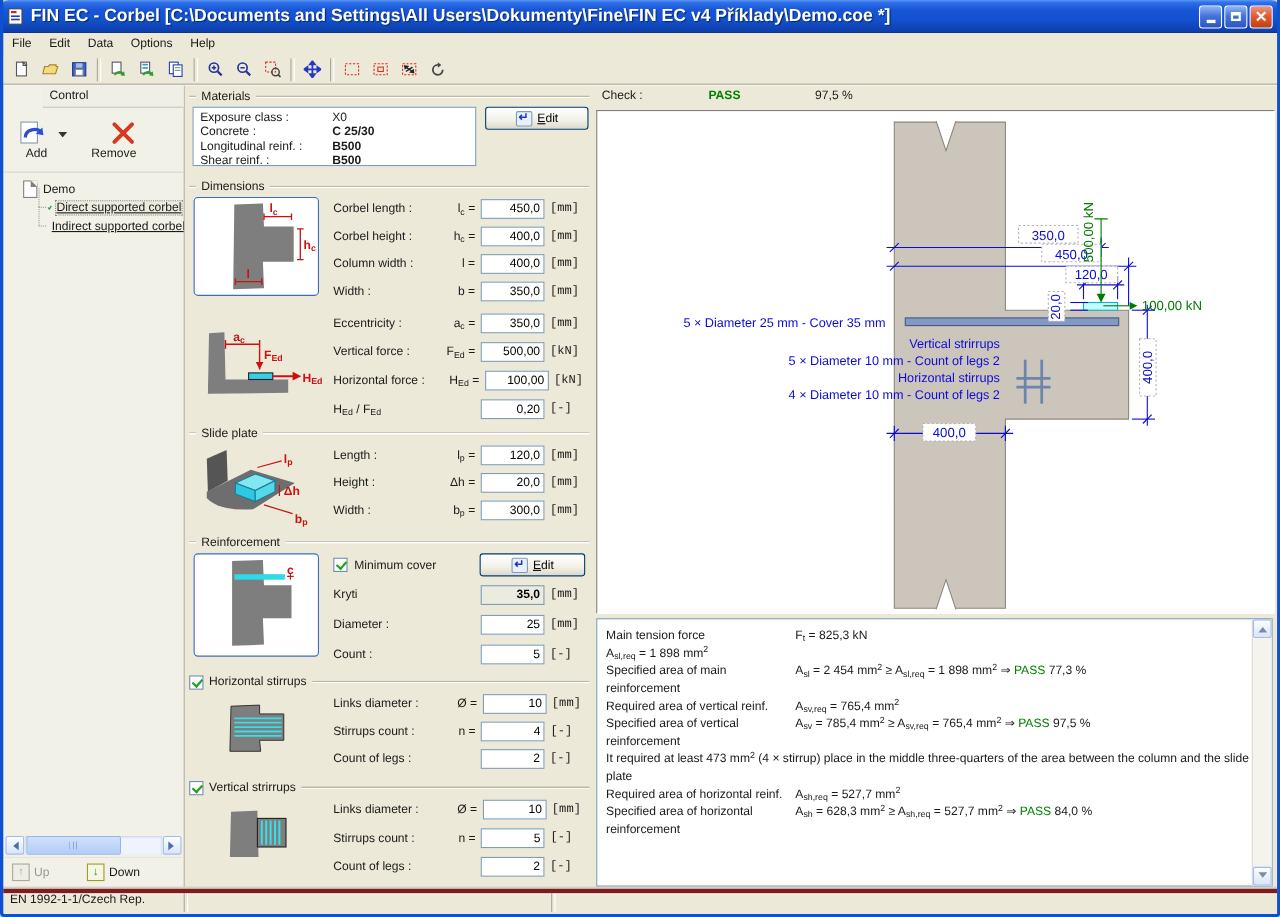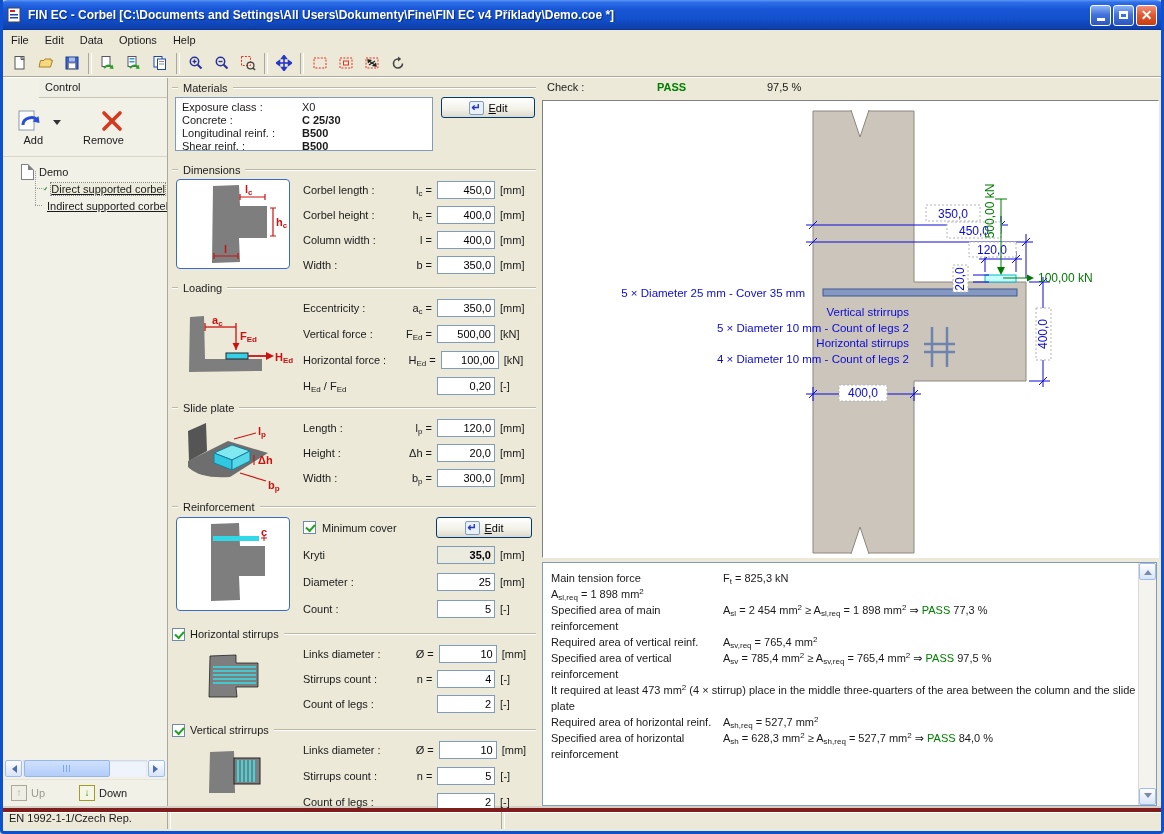--- a/index.html
+++ b/index.html
@@ -5,21 +5,21 @@
   html,body{margin:0;padding:0;}
   body{width:1164px;height:834px;position:relative;overflow:hidden;background:#D4D0C8;
        font-family:"Liberation Sans",sans-serif;font-size:11px;color:#1a1a1a;-webkit-font-smoothing:antialiased;}
   .abs{position:absolute;}
   
   .frame{position:absolute;inset:0;border:3px solid #0D51D0;border-top:none;border-radius:0 0 4px 4px;pointer-events:none;z-index:50;}
   .titlebar{left:0;top:0;width:1164px;height:30px;border-radius:8px 8px 0 0;
     background:linear-gradient(180deg,#5A96F2 0%,#2E6FE8 8%,#1856D6 30%,#1351CF 60%,#0E3FA9 96%,#0A2E80 100%);
     display:flex;align-items:center;padding:0;box-sizing:border-box;}
   .titlebar .appicon{width:16px;height:16px;margin:0 5px 0 7px;flex:none;}
-  .title-text{color:#fff;font-weight:bold;font-size:12px;text-shadow:1px 1px 1px #092A66;white-space:nowrap;overflow:hidden;flex:1;}
+  .title-text{color:#fff;font-weight:bold;font-size:16px;text-shadow:1px 1px 1px #092A66;white-space:nowrap;overflow:hidden;flex:1;}
   .winbtns{display:flex;gap:2px;margin-right:7px;}
   .wbtn{width:21px;height:21px;border:1px solid #fff;border-radius:3px;box-sizing:border-box;
     display:flex;align-items:center;justify-content:center;color:#fff;
     background:linear-gradient(180deg,#8FB4F4,#4473DC 45%,#2C56C0);}
   .wbtn.close{background:linear-gradient(180deg,#F1927B,#E35B33 45%,#C63D10);font-size:14px;font-weight:bold;line-height:1;}
   .glyph-min{width:8px;height:3px;background:#fff;margin-top:9px;}
   .glyph-max{width:9px;height:8px;border:2px solid #fff;border-top-width:3px;box-sizing:border-box;}
   
   .menubar{left:3px;top:30px;width:1158px;height:20px;background:#ECE9D8;display:flex;align-items:center;}
   .menu-item{padding:2px 8px;cursor:default;}
@@ -63,39 +63,39 @@
   .gtitle{display:flex;align-items:center;gap:5px;height:14px;}
   .gline{flex:1;height:2px;background:linear-gradient(#BDB9A8 50%,#FFFFFF 50%);}
   .gline.lead{flex:none;width:6px;}
   .gbody{position:relative;}
   .rows{margin-left:131px;padding-right:4px;}
   .frow{display:flex;align-items:center;height:25px;}
   .flabel{flex:1;white-space:nowrap;}
   .fsym{width:56px;text-align:right;margin-right:5px;white-space:nowrap;}
   .xpin{width:58px;height:18px;border:1px solid #7F9DB9;font:11px "Liberation Sans",sans-serif;text-align:right;padding:0 3px;box-sizing:border-box;background:#fff;flex:none;}
   .xpin.ro{background:#ECEBE0;font-weight:bold;}
-  .funit{width:32px;margin-left:5px;}
+  .funit{width:32px;margin-left:5px;font-family:Liberation Mono, monospace;}
   .xpbtn{height:21px;width:94px;border:1px solid #003C74;border-radius:3px;
     background:linear-gradient(180deg,#FFFFFF,#F2F1E8 60%,#DDD8CB);font:11px "Liberation Sans",sans-serif;
     display:inline-flex;align-items:center;justify-content:center;gap:5px;box-sizing:border-box;}
   .xpbtn .u{text-decoration:underline;}
   .retarrow{color:#2233CC;font-weight:bold;font-size:11px;border:1px solid #7F9DB9;background:#E8F0FA;width:13px;height:12px;line-height:11px;text-align:center;border-radius:2px;}
   .matbox{position:absolute;left:3px;top:2px;width:258px;height:54px;background:#fff;border:1px solid #7F9DB9;padding:3px 4px 0 6px;box-sizing:border-box;}
   .mrow{display:flex;height:12px;line-height:12px;margin-bottom:1px;}
   .mlabel{width:120px;}
   .bold{font-weight:bold;}
   .thumb{position:absolute;}
   .thumb.boxed{background:#fff;border:1px solid #3C6CC0;border-radius:4px;}
   .cb{width:13px;height:13px;background:#fff;border:1px solid #6E8CA8;box-sizing:border-box;position:relative;flex:none;margin-right:6px;}
   .cb::after{content:'';position:absolute;left:2px;top:2px;width:7px;height:4px;border-left:2px solid #21A121;border-bottom:2px solid #21A121;transform:rotate(-48deg);}
   .cbrow{display:flex;align-items:center;height:27px;}
   .cbrow .cl{flex:1;}
   
   .rightpanel{left:540px;top:78px;width:621px;height:728px;background:#ECE9D8;}
-  .checkrow{position:absolute;left:7px;top:3px;display:flex;gap:17px;}
+  .checkrow{position:absolute;left:7px;top:3px;display:flex;gap:4px;}
   .checkrow .cklabel{width:93px;}
   .checkrow .ckstatus{width:93px;color:#008000;font-weight:bold;}
   .canvas{position:absolute;left:2px;top:22px;width:615px;height:456px;background:#fff;border:1px solid;border-color:#808080 #FFF #FFF #808080;box-sizing:content-box;}
   .results{position:absolute;left:2px;top:484px;width:615px;height:244px;background:#fff;border:1px solid #7F9DB9;box-sizing:border-box;}
   .res-content{position:absolute;left:0;top:0;right:17px;bottom:0;padding:7px 2px 0 8px;line-height:16px;overflow:hidden;}
   .rrow{display:flex;}
   .rlabel{width:172px;flex:none;}
   .rform{flex:1;}
   .pass{color:#008000;}
   sub{font-size:8px;vertical-align:-2px;line-height:0;}
@@ -401,25 +401,20 @@
             <span class="flabel">Width :</span>
             <span class="fsym">b =</span>
             <input class="xpin" value="350,0" style="">
             <span class="funit">[mm]</span>
           </div>
       </div>
     </div>
   </div>
 
   <div class="group" style="margin-top:2px;">
-    <div class="gtitle">
-        <span class="gline lead"></span>
-        <span>Loading</span>
-        <span class="gline"></span>
-      </div>
     <div class="gbody" style="height:104px;">
       <svg class="thumb" style="left:10px;top:18px;" width="116" height="70" viewBox="0 0 116 70">
         <path d="M8,4 L22,3 L23,46 L80,46 L80,58 L7,59 Z" fill="#7E7E7E"></path>
         <rect x="44" y="40" width="22" height="6" fill="#35D0E8" stroke="#222"></rect>
         <g stroke="#CC1111" stroke-width="1.3" fill="none">
             <line x1="23" y1="14" x2="54" y2="14"></line>
             <line x1="23" y1="10" x2="23" y2="18"></line>
             <line x1="54" y1="10" x2="54" y2="18"></line>
             <line x1="54" y1="18" x2="54" y2="37"></line>
           </g>

